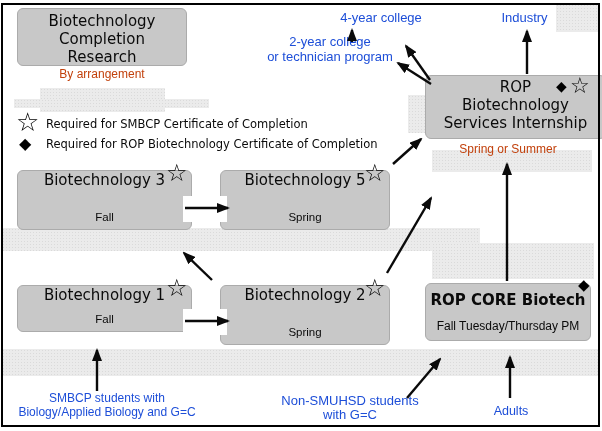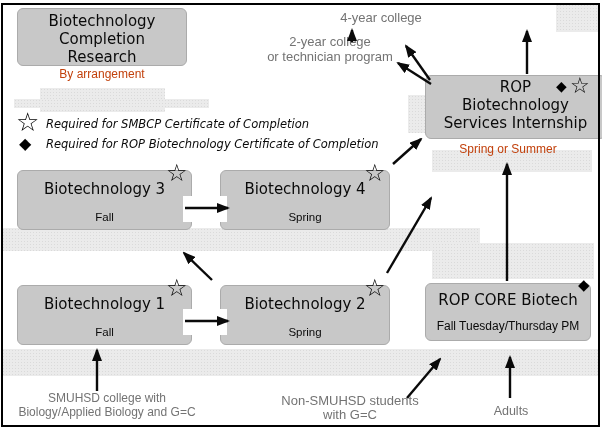--- a/index.html
+++ b/index.html
@@ -3,33 +3,33 @@
 <meta charset="utf-8">
 <style>
   html,body{margin:0;padding:0;background:#fff;}
   .canvas{position:relative;width:602px;height:431px;background:#ffffff;overflow:hidden;
           font-family:"DejaVu Sans",sans-serif;color:#0a0a0a;}
   .frame{position:absolute;left:1px;top:3px;width:595px;height:420px;border:2px solid #000;z-index:6;pointer-events:none;}
   .patch{position:absolute;z-index:0;background-color:#ebebeb;
          background-image:radial-gradient(#dadada 0.8px,transparent 0.9px);background-size:3px 3px;}
   .gbox{position:absolute;z-index:1;background:#c8c8c8;border:1px solid #ababab;border-radius:6px;
         text-align:center;box-sizing:border-box;}
-  .box-title{font-size:15px;line-height:18px;margin-top:9px;}
-  .box-title-sm{font-size:15px;line-height:18px;margin-top:7px;}
+  .box-title{font-size:15px;line-height:18px;margin-top:0;}
+  .box-title-sm{font-size:15px;line-height:18px;margin-top:7px;font-weight:bold;}
   .stack{font-size:15px;line-height:18.2px;padding-top:3px;}
   .stack span{display:block;}
   .box-term{position:absolute;left:0;right:0;bottom:6px;font-size:11.5px;
             font-family:"Liberation Sans",sans-serif;}
   .badge-star{position:absolute;z-index:5;font-size:24px;line-height:24px;color:#000;}
   .badge-diamond{position:absolute;z-index:5;font-size:14px;line-height:14px;color:#000;}
   .caption{position:absolute;z-index:3;text-align:center;font-family:"Liberation Sans",sans-serif;
            font-size:12px;color:#c2410c;}
-  .plain{position:absolute;z-index:3;text-align:center;font-family:"Liberation Sans",sans-serif;color:#737373;}
+  .plain{position:absolute;z-index:3;text-align:center;font-family:"Liberation Sans",sans-serif;color:#1d4ed8;}
   .plain span{display:block;}
-  .legend-row{position:absolute;z-index:3;font-size:11.5px;white-space:nowrap;font-style:italic;}
+  .legend-row{position:absolute;z-index:3;font-size:11.5px;white-space:nowrap;}
   svg.arrows{position:absolute;left:0;top:0;z-index:4;pointer-events:none;}
 </style>
 </head>
 <body>
 
 <div class="canvas">
 
   <div class="patch" style="left:40px;top:88px;width:125px;height:24px"></div>
   <div class="patch" style="left:14px;top:99px;width:195px;height:9px"></div>
   <div class="patch" style="left:2px;top:228px;width:478px;height:23px"></div>
@@ -59,26 +59,26 @@
   <div class="badge-star" style="left:570px;top:74px;font-size:22px">☆</div>
   <div class="caption" style="left:425px;top:142px;width:166px">Spring or Summer</div>
 
   <div class="gbox" style="left:17px;top:170px;width:175px;height:60px">
     <div class="box-title">Biotechnology 3</div>
     <div class="box-term">Fall</div>
   </div>
   <div class="badge-star" style="left:166px;top:161px">☆</div>
 
   <div class="gbox" style="left:220px;top:170px;width:170px;height:60px">
-    <div class="box-title">Biotechnology 4</div>
+    <div class="box-title">Biotechnology 5</div>
     <div class="box-term">Spring</div>
   </div>
   <div class="badge-star" style="left:364px;top:161px">☆</div>
 
-  <div class="gbox" style="left:17px;top:285px;width:175px;height:60px">
+  <div class="gbox" style="left:17px;top:285px;width:175px;height:47px">
     <div class="box-title">Biotechnology 1</div>
     <div class="box-term">Fall</div>
   </div>
   <div class="badge-star" style="left:166px;top:276px">☆</div>
 
   <div class="gbox" style="left:220px;top:285px;width:170px;height:60px">
     <div class="box-title">Biotechnology 2</div>
     <div class="box-term">Spring</div>
   </div>
   <div class="badge-star" style="left:364px;top:276px">☆</div>
@@ -92,23 +92,24 @@
   <div class="badge-star" style="left:16px;top:109px;font-size:26px;line-height:26px">☆</div>
   <div class="legend-row" style="left:46px;top:117px">Required for SMBCP Certificate of Completion</div>
   <div class="badge-diamond" style="left:19px;top:136px;font-size:16px;line-height:16px">◆</div>
   <div class="legend-row" style="left:46px;top:137px">Required for ROP Biotechnology Certificate of Completion</div>
 
   <div class="plain" style="left:330px;top:10px;width:102px;font-size:13px">4-year college</div>
   <div class="plain" style="left:258px;top:34px;width:144px;font-size:13px;line-height:15px">
     <span>2-year college</span>
     <span>or technician program</span>
   </div>
+  <div class="plain" style="left:477px;top:10px;width:95px;font-size:13px">Industry</div>
 
   <div class="plain" style="left:12px;top:392px;width:190px;font-size:12px;line-height:13.5px">
-    <span>SMUHSD college with</span>
+    <span>SMBCP students with</span>
     <span>Biology/Applied Biology and G=C</span>
   </div>
   <div class="plain" style="left:270px;top:394px;width:160px;font-size:13px;line-height:14px">
     <span>Non-SMUHSD students</span>
     <span>with G=C</span>
   </div>
   <div class="plain" style="left:472px;top:404px;width:78px;font-size:12.5px">Adults</div>
 
   <svg class="arrows" width="602" height="431" viewBox="0 0 602 431">
     <defs>

